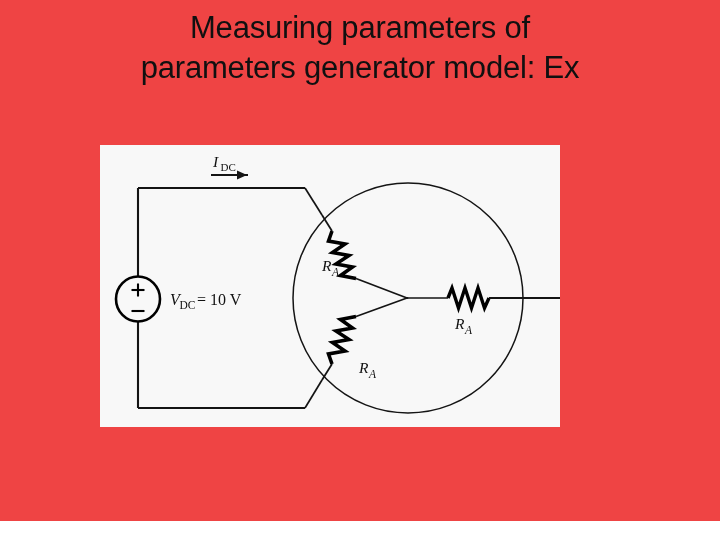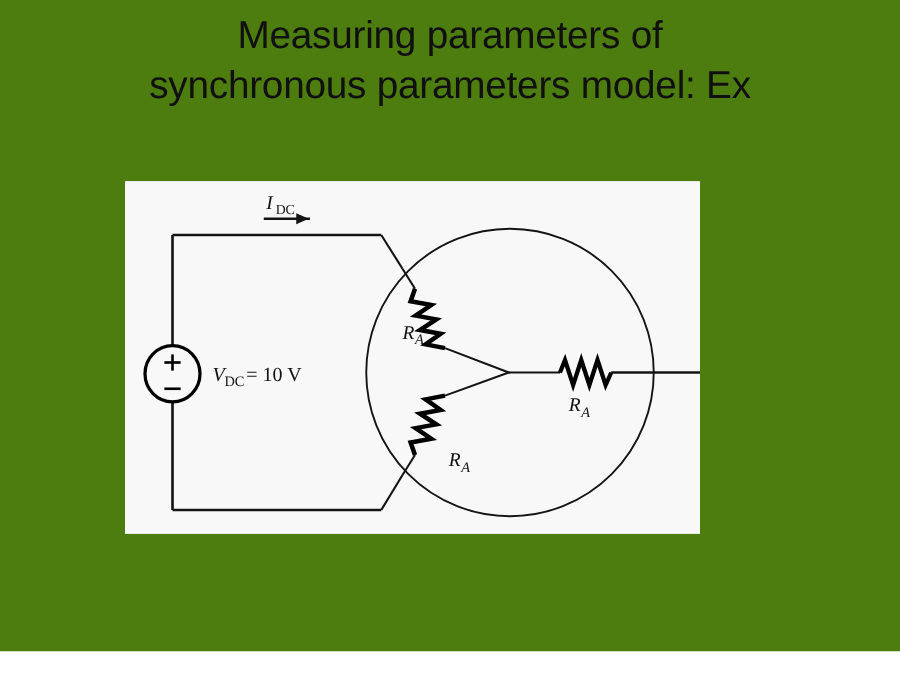--- a/index.html
+++ b/index.html
@@ -10,21 +10,21 @@
   body {
     width: 720px;
     height: 540px;
     overflow: hidden;
     font-family: "Liberation Sans", sans-serif;
   }
   #slide {
     position: relative;
     width: 720px;
     height: 521px;
-    background: #4d7c0f;
+    background: #ef4444;
   }
   #title-block {
     position: absolute;
     left: 36px;
     top: 8px;
     width: 648px;
     text-align: center;
     font-family: "Liberation Sans", sans-serif;
     font-size: 31px;
     line-height: 40px;
@@ -63,21 +63,21 @@
   .srcring { stroke: #000000; fill: none; }
   .sign { stroke: #000000; stroke-linecap: butt; }
 </style>
 </head>
 <body>
 
 <div id="slide">
 
   <div id="title-block">
     <span class="tline">Measuring parameters of</span>
-    <span class="tline">synchronous parameters model: Ex</span>
+    <span class="tline">parameters generator model: Ex</span>
   </div>
 
   <div id="figure">
     <svg width="460" height="282" viewBox="0 0 460 282" xmlns="http://www.w3.org/2000/svg">
 
       <rect x="0" y="0" width="460" height="282" fill="#f8f8f8"></rect>
 
       <path class="wire" stroke-width="2.1" d="M 38 43 L 205 43"></path>
 
       <path class="wire" stroke-width="1.7" d="M 205 43 L 222 70"></path>

